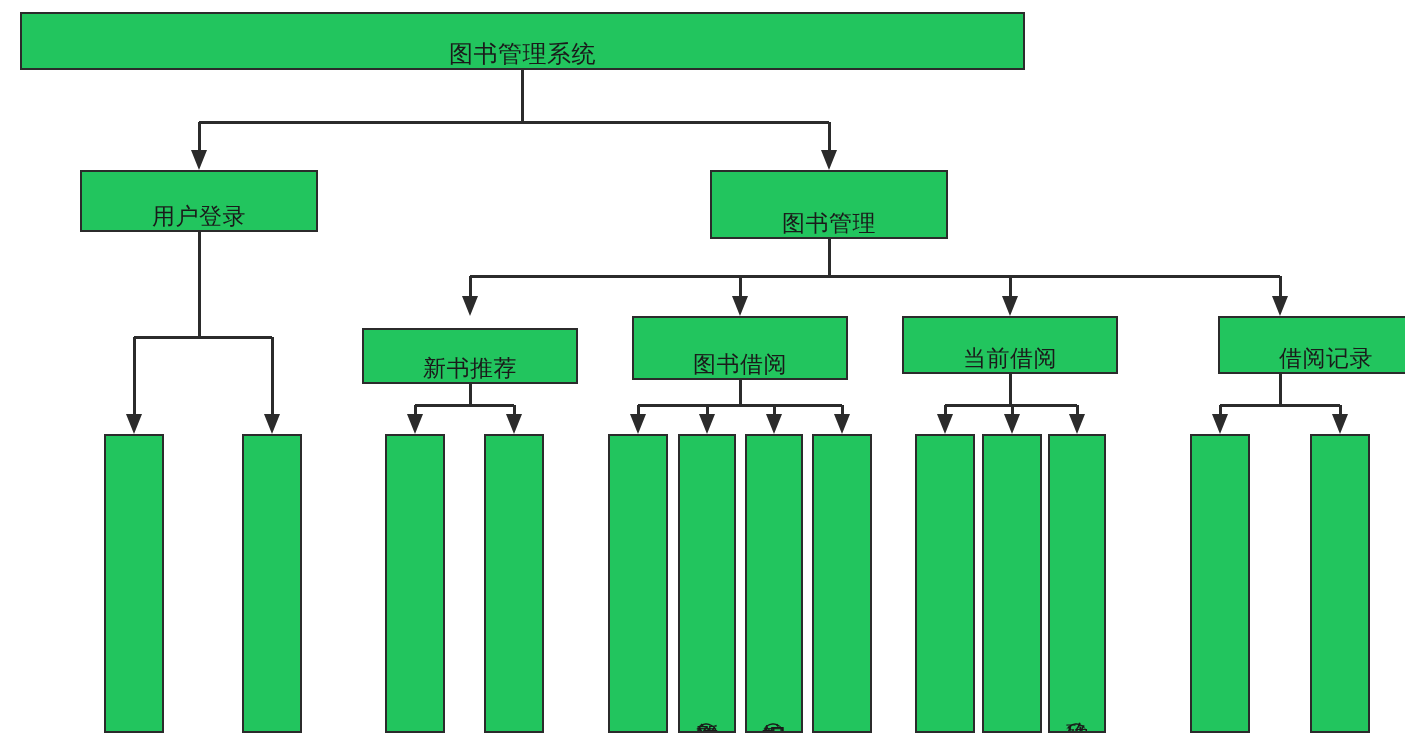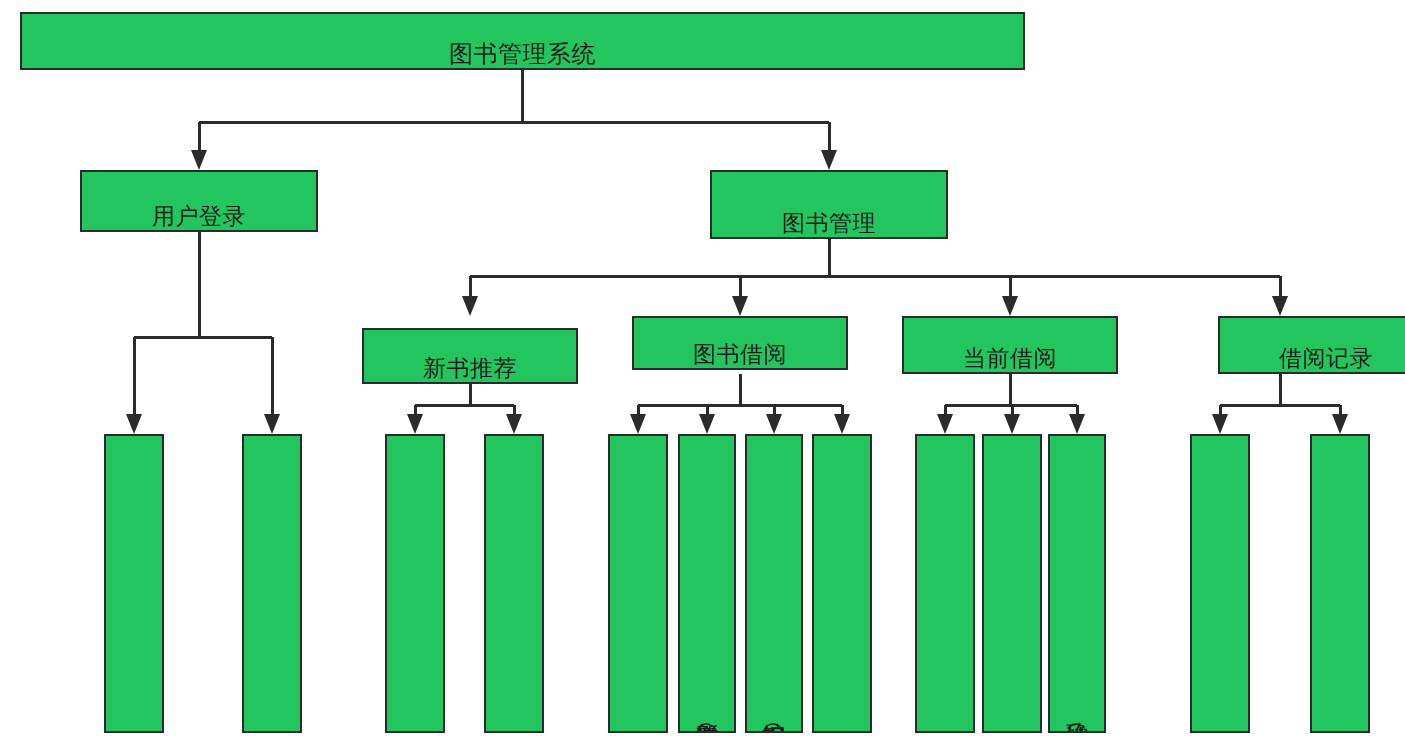--- a/index.html
+++ b/index.html
@@ -136,21 +136,21 @@
       </div>
       <div class="node horizontal" style="left: 80px; top: 170px; width: 238px; height: 62px;">
         <div class="node-label">用户登录</div>
       </div>
       <div class="node horizontal" style="left: 710px; top: 170px; width: 238px; height: 69px;">
         <div class="node-label">图书管理</div>
       </div>
       <div class="node horizontal" style="left: 362px; top: 316px; width: 216px; height: 56px; margin-top: 12px;">
         <div class="node-label">新书推荐</div>
       </div>
-      <div class="node horizontal" style="left: 632px; top: 316px; width: 216px; height: 54px;">
+      <div class="node horizontal" style="left: 632px; top: 316px; width: 216px; height: 64px;">
         <div class="node-label">图书借阅</div>
       </div>
       <div class="node horizontal" style="left: 902px; top: 316px; width: 216px; height: 58px;">
         <div class="node-label">当前借阅</div>
       </div>
       <div class="node horizontal" style="left: 1172px; top: 316px; width: 216px; height: 58px; margin-left: 46px;">
         <div class="node-label">借阅记录</div>
       </div>
       <div class="node vertical" style="left: 104px; top: 434px; width: 60px; height: 299px;">
         <div class="node-label">用户登录</div>

